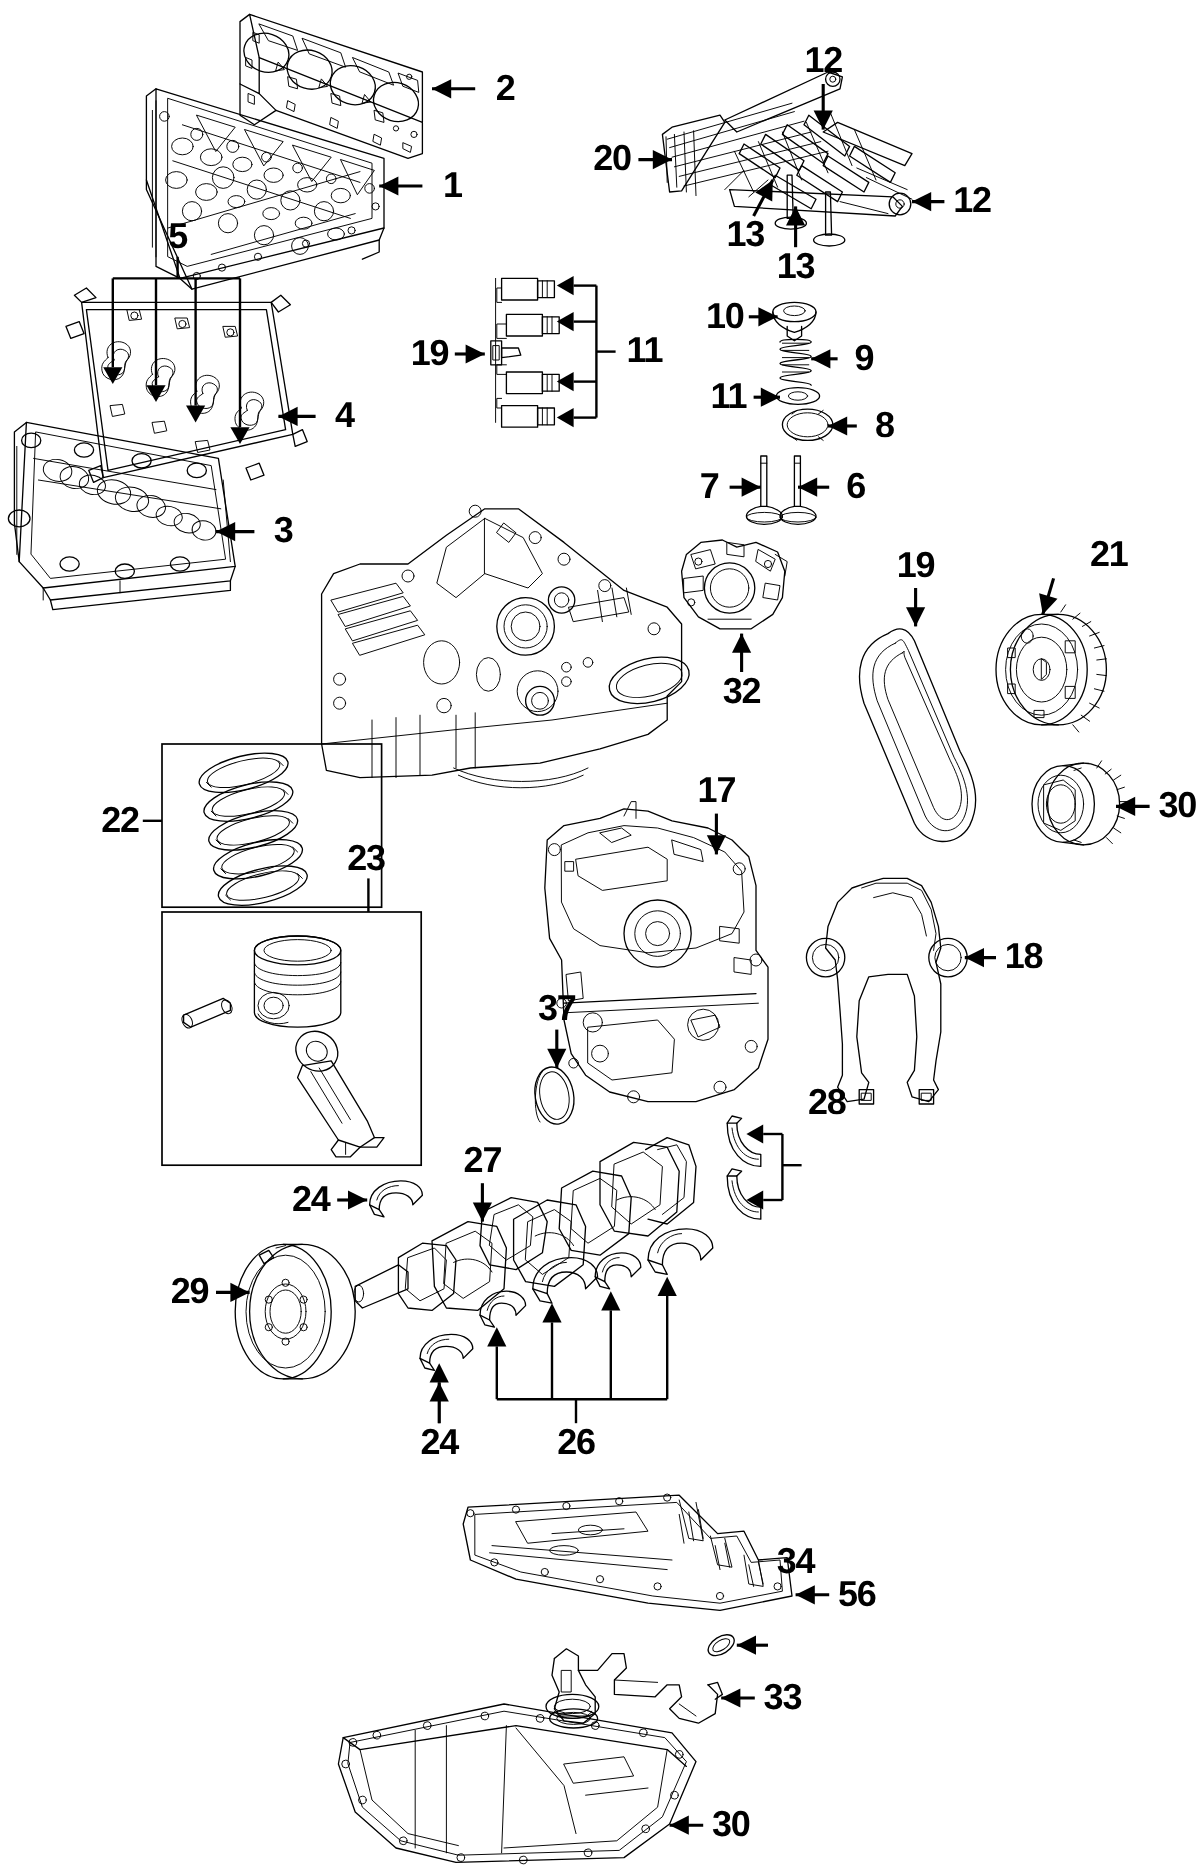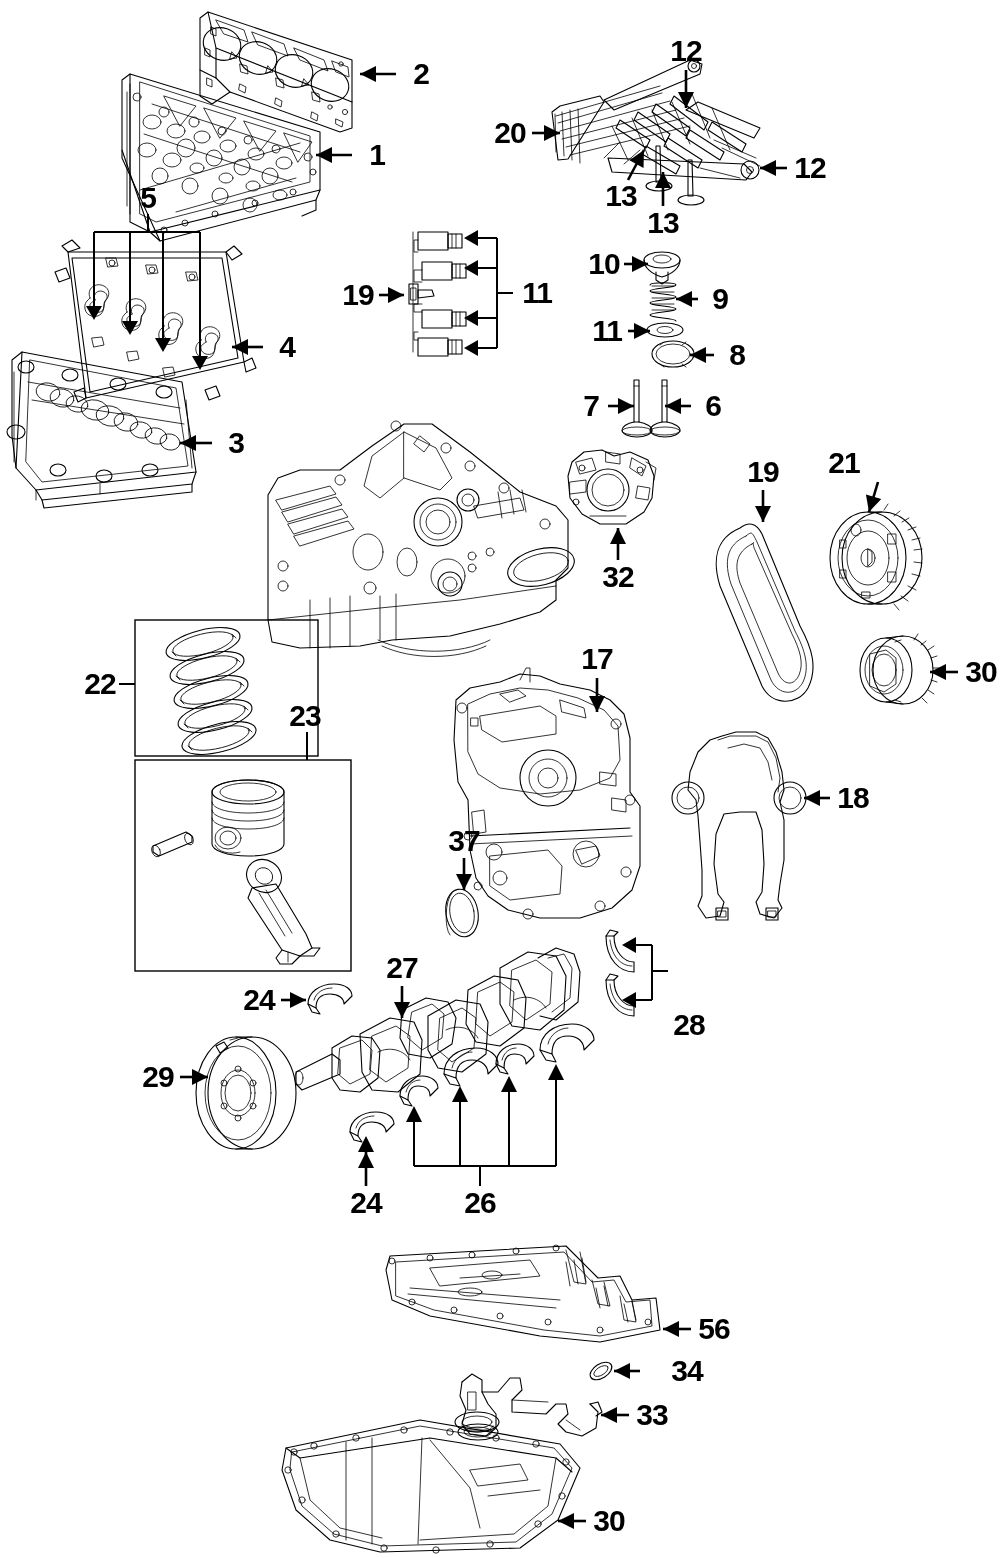--- a/index.html
+++ b/index.html
@@ -924,30 +924,30 @@
       <div class="callout-label" style="left: 810px; top: 168px;">12</div>
       <div class="callout-label" style="left: 621px; top: 196px;">13</div>
       <div class="callout-label" style="left: 663px; top: 223px;">13</div>
       <div class="callout-label" style="left: 358px; top: 295px;">19</div>
       <div class="callout-label" style="left: 537px; top: 293px;">11</div>
       <div class="callout-label" style="left: 510px; top: 133px;">20</div>
       <div class="callout-label" style="left: 597px; top: 659px;">17</div>
       <div class="callout-label" style="left: 853px; top: 798px;">18</div>
       <div class="callout-label" style="left: 763px; top: 472px;">19</div>
       <div class="callout-label" style="left: 981px; top: 672px;">30</div>
-      <div class="callout-label" style="left: 844px; top: 463px;">21</div>
+      <div class="callout-label" style="left: 924px; top: 463px;">21</div>
       <div class="callout-label" style="left: 100px; top: 684px;">22</div>
       <div class="callout-label" style="left: 305px; top: 716px;">23</div>
       <div class="callout-label" style="left: 259px; top: 1000px;">24</div>
       <div class="callout-label" style="left: 366px; top: 1203px;">24</div>
       <div class="callout-label" style="left: 464px; top: 841px;">37</div>
       <div class="callout-label" style="left: 480px; top: 1203px;">26</div>
       <div class="callout-label" style="left: 402px; top: 968px;">27</div>
-      <div class="callout-label" style="left: 689px; top: 1025px;">28</div>
+      <div class="callout-label" style="left: 689px; top: 919px;">28</div>
       <div class="callout-label" style="left: 158px; top: 1077px;">29</div>
       <div class="callout-label" style="left: 609px; top: 1521px;">30</div>
       <div class="callout-label" style="left: 714px; top: 1329px;">56</div>
       <div class="callout-label" style="left: 618px; top: 577px;">32</div>
       <div class="callout-label" style="left: 652px; top: 1415px;">33</div>
-      <div class="callout-label" style="left: 663px; top: 1371px; margin-left: 24px;">34</div>
+      <div class="callout-label" style="left: 663px; top: 1302px;">34</div>
     </div>
 
 </div>
 
 </body></html>

